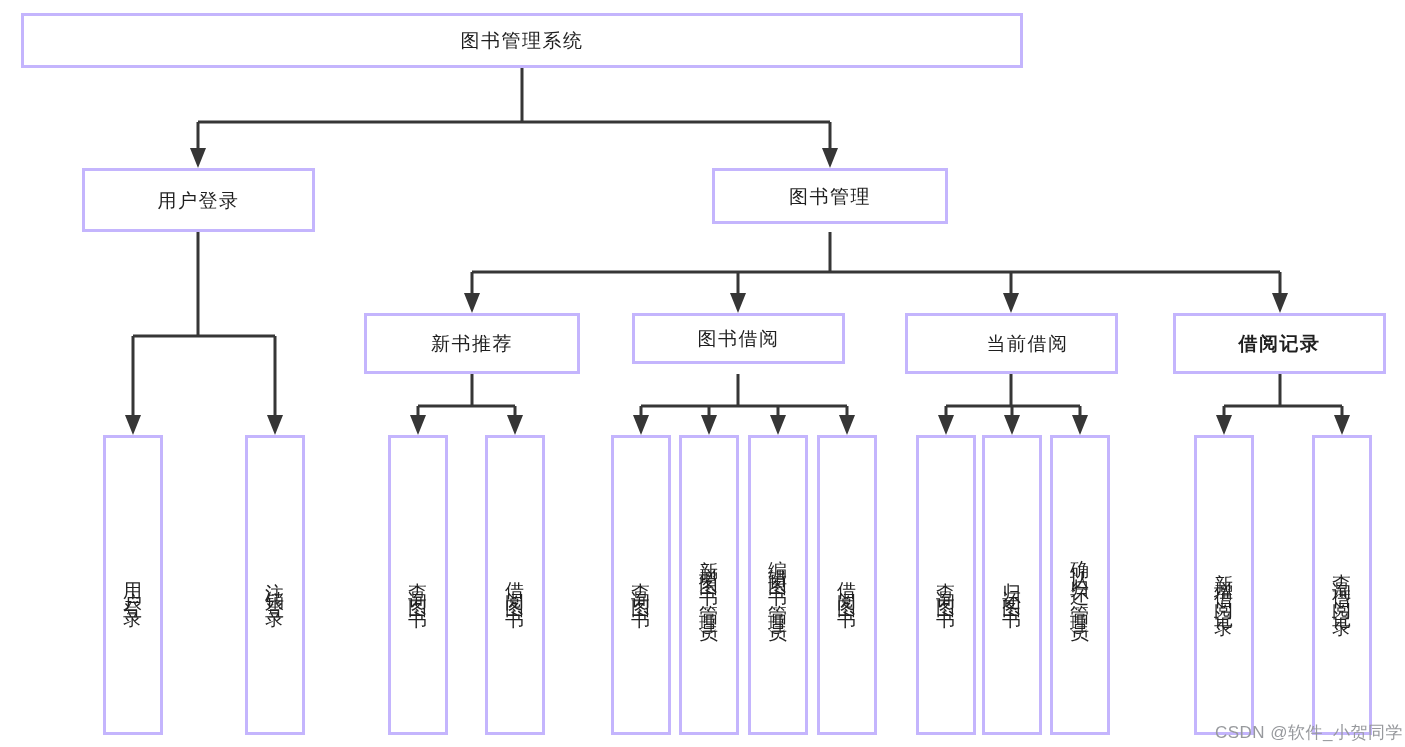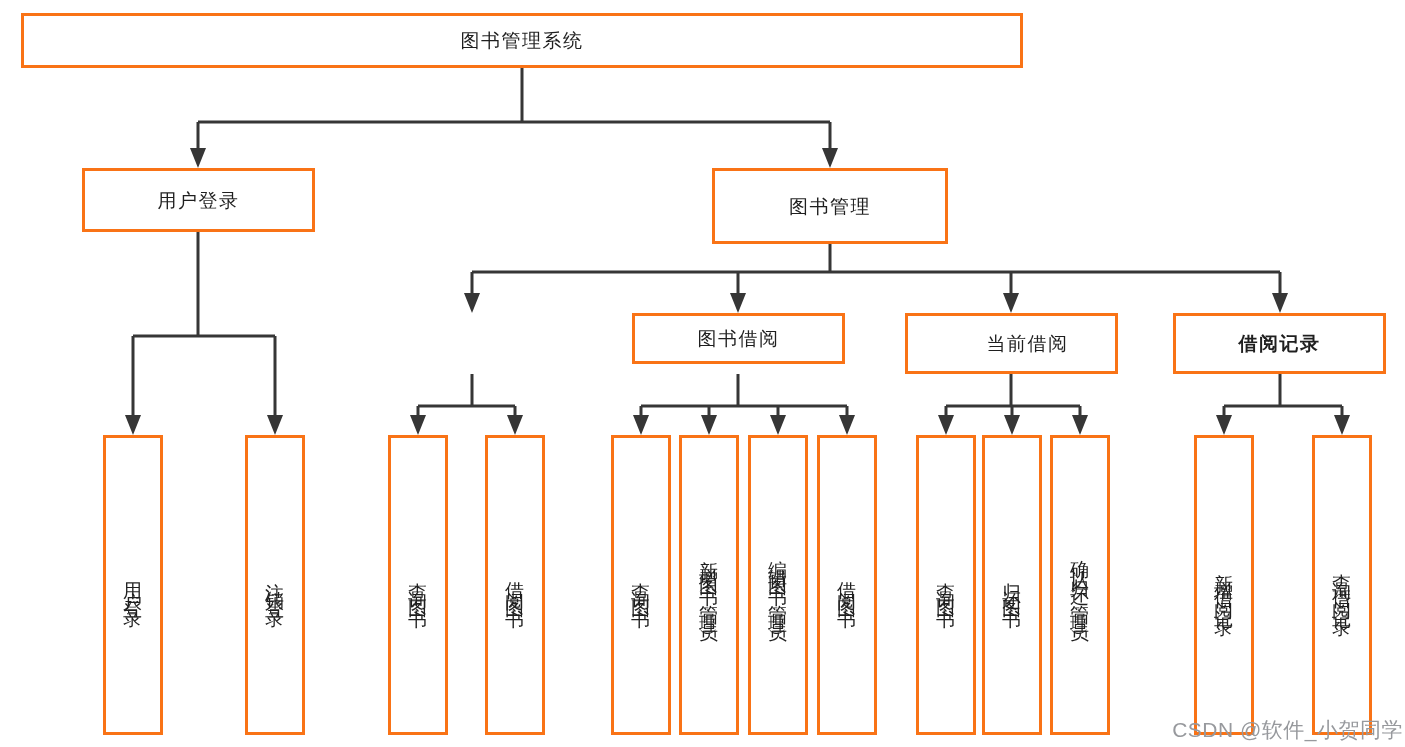--- a/index.html
+++ b/index.html
@@ -18,21 +18,21 @@
   .connectors {
     position: absolute;
     left: 0; top: 0;
     width: 1405px; height: 747px;
     pointer-events: none;
   }
   .box {
     position: absolute;
     box-sizing: border-box;
     background: #ffffff;
-    border: 3px solid #f97316;
+    border: 3px solid #c4b5fd;
     color: #1f1f1f;
     display: flex;
     align-items: center;
     justify-content: center;
     text-align: center;
   }
   .h-box {
     font-size: 19px;
     letter-spacing: 1.5px;
     line-height: 1;
@@ -42,21 +42,21 @@
     text-orientation: mixed;
     font-size: 19px;
     letter-spacing: 9px;
     line-height: 1;
     padding: 8px 0;
   }
   .watermark {
     position: absolute;
     right: 2px;
     bottom: 3px;
-    font-size: 21px;
+    font-size: 17px;
     color: #97999d;
     letter-spacing: 0.5px;
     white-space: nowrap;
   }
 </style>
 </head>
 <body>
 
 <div class="canvas">
 
@@ -95,22 +95,23 @@
       <polygon points="1004,415 1020,415 1012,435"></polygon>
       <polygon points="1072,415 1088,415 1080,435"></polygon>
       <polygon points="1216,415 1232,415 1224,435"></polygon>
       <polygon points="1334,415 1350,415 1342,435"></polygon>
     </g>
   </svg>
 
   <div class="box h-box" style="left:21px; top:13px; width:1002px; height:55px;">图书管理系统</div>
 
   <div class="box h-box" style="left:82px; top:168px; width:233px; height:64px;">用户登录</div>
-  <div class="box h-box" style="left:712px; top:168px; width:236px; height:76px;">图书管理</div>
+  <div class="box h-box" style="left:712px; top:168px; width:236px; height:56px;">图书管理</div>
 
+  <div class="box h-box" style="left:364px; top:313px; width:216px; height:61px;">新书推荐</div>
   <div class="box h-box" style="left:632px; top:313px; width:213px; height:51px;">图书借阅</div>
   <div class="box h-box" style="left:905px; top:313px; width:213px; height:61px;padding-left:32px;">当前借阅</div>
   <div class="box h-box" style="left:1173px; top:313px; width:213px; height:61px;font-weight:bold;">借阅记录</div>
 
   <div class="box v-box" style="left:103px; top:435px; width:60px; height:300px;">用户登录</div>
   <div class="box v-box" style="left:245px; top:435px; width:60px; height:300px;">注销登录</div>
 
   <div class="box v-box" style="left:388px; top:435px; width:60px; height:300px;">查询图书</div>
   <div class="box v-box" style="left:485px; top:435px; width:60px; height:300px;">借阅图书</div>
 

